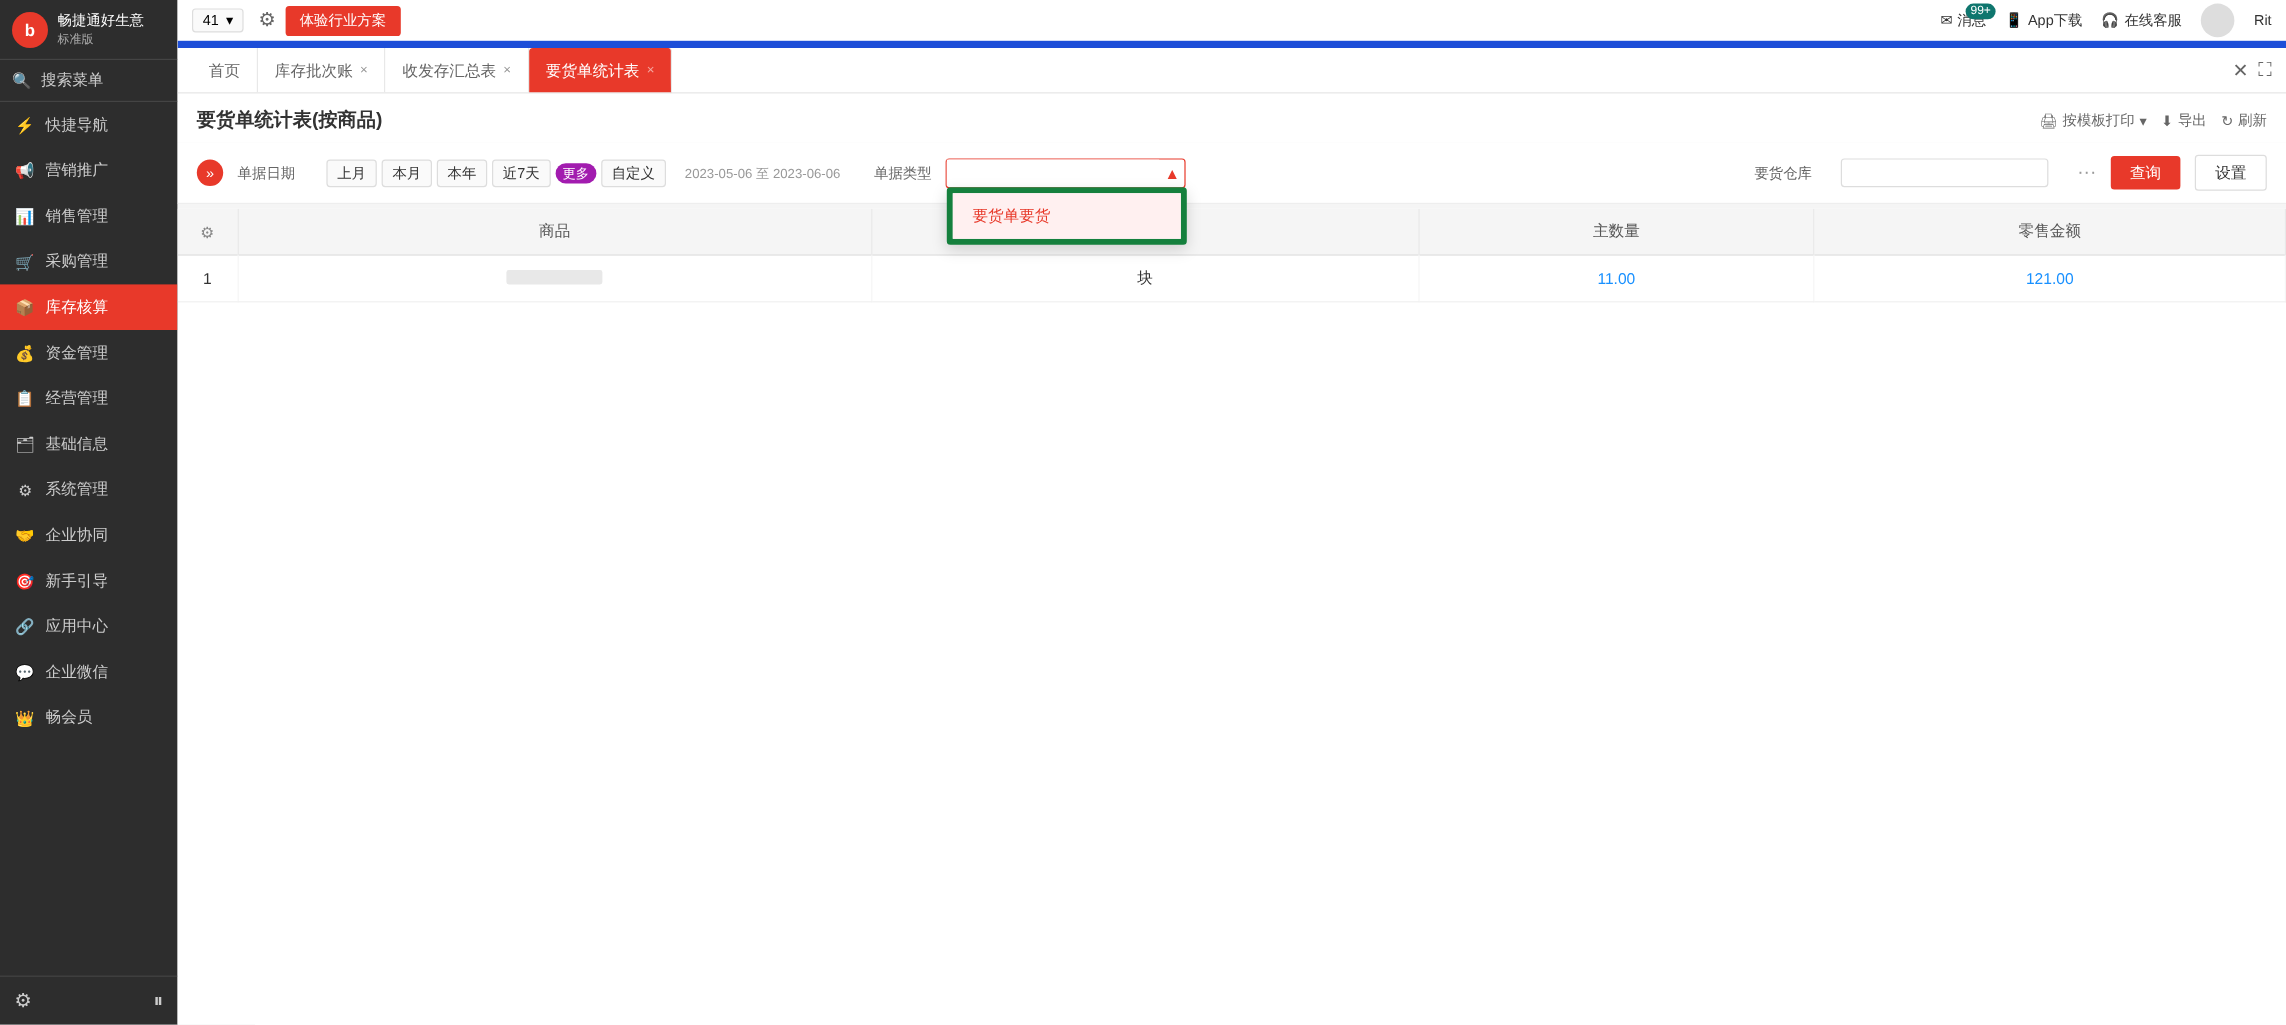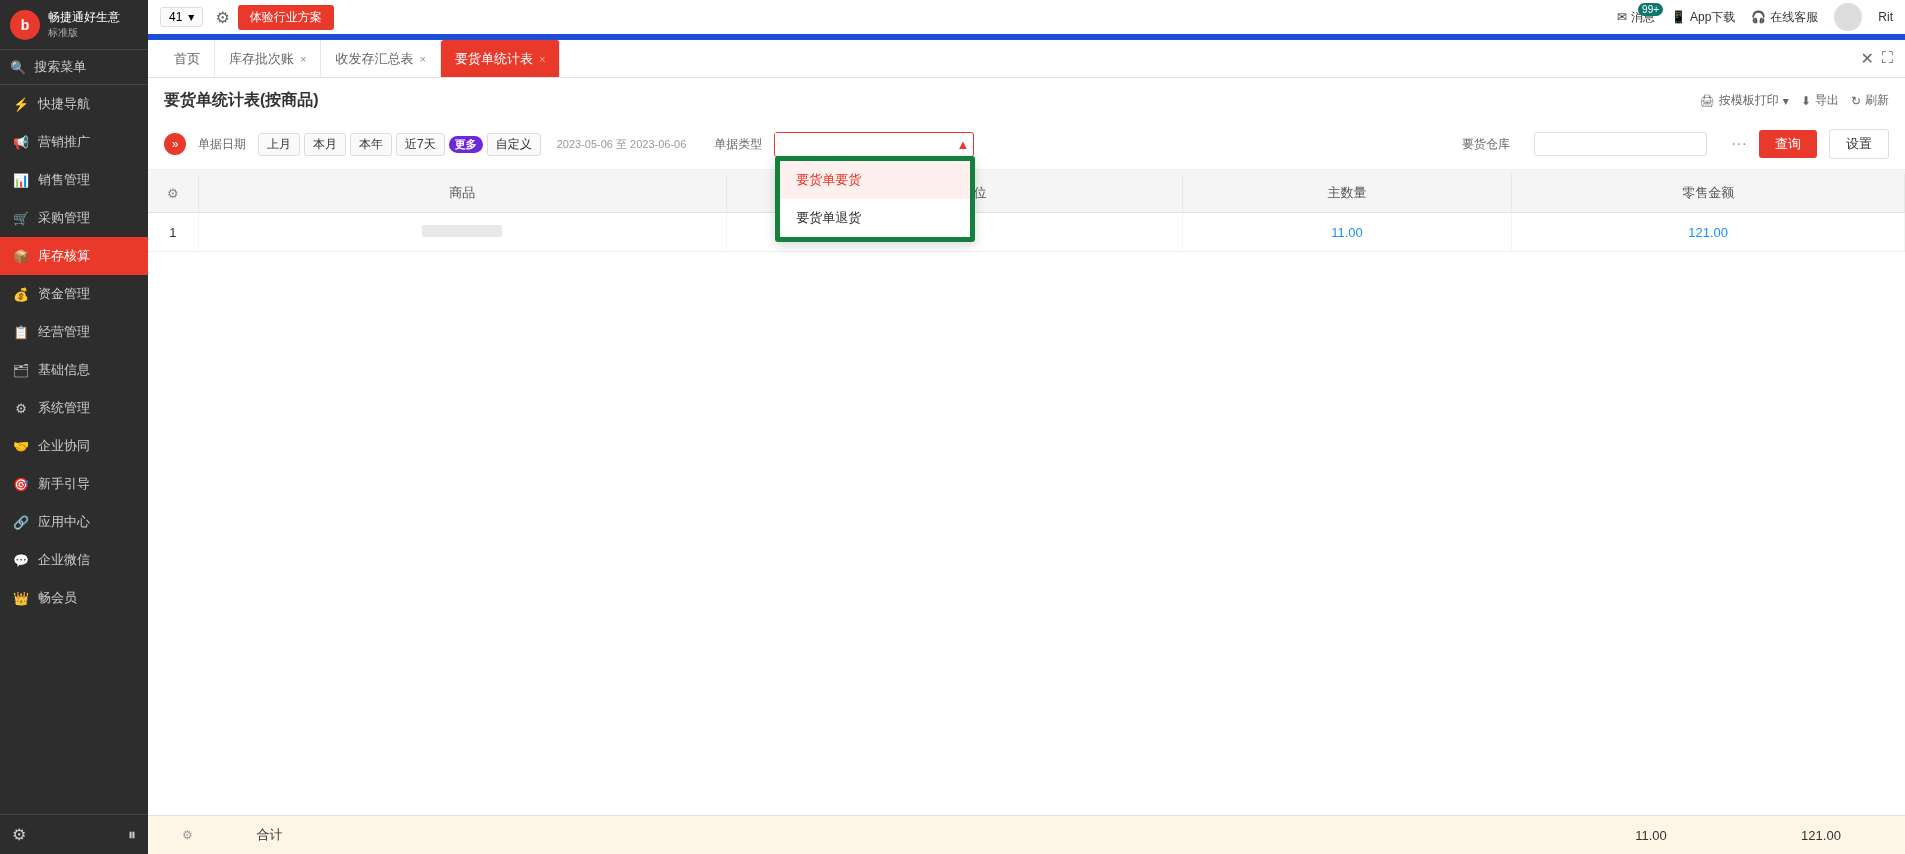--- a/index.html
+++ b/index.html
@@ -144,21 +144,21 @@
       flex-shrink: 0;
       flex-wrap: wrap;
       position: relative;
     }
     .filter-expand-btn {
       width: 22px; height: 22px; background: #e8392a; color: white;
       border-radius: 50%; display: flex; align-items: center; justify-content: center;
       cursor: pointer; font-size: 12px; flex-shrink: 0;
     }
     .filter-label { color: #666; font-size: 12px; white-space: nowrap; }
-    .filter-date-group { display: flex; align-items: center; gap: 4px; }
+    .filter-date-group { display: flex; align-items: center; gap: 4px; margin-left: 14px; }
     .filter-date-btn {
       padding: 2px 8px; border: 1px solid #ddd; border-radius: 3px;
       cursor: pointer; font-size: 12px; color: #333; background: #fafafa;
     }
     .filter-date-range { font-size: 11px; color: #999; margin-left: 4px; }
     .filter-input-wrapper {
       display: flex; align-items: center;
       border: 1px solid #e8392a; border-radius: 3px;
       background: white; min-width: 200px; position: relative;
     }
@@ -418,36 +418,33 @@
     <div class="filter-expand-btn">
       <span>»</span>
     </div>
 
     <span class="filter-label">单据日期</span>
     <div class="filter-date-group">
       <button class="filter-date-btn">上月</button>
       <button class="filter-date-btn">本月</button>
       <button class="filter-date-btn">本年</button>
       <button class="filter-date-btn">近7天</button>
-      <span style="background:#6d28d9;color:white;border-radius:10px;padding:1px 6px;font-size:11px;cursor:pointer;font-weight:bold;">更多</span>
+      <span style="background:#a21caf;color:white;border-radius:10px;padding:1px 6px;font-size:11px;cursor:pointer;">更多</span>
       <button class="filter-date-btn">自定义</button>
     </div>
     <span class="filter-date-range">2023-05-06 至 2023-06-06</span>
 
     <span class="filter-label" style="margin-left:16px;">单据类型</span>
     <div class="filter-input-wrapper" style="position:relative;">
       <input class="filter-input" value="" style="">
       <span class="filter-input-arrow">▲</span>
 
       <div class="dropdown-overlay" style="top:100%;left:0;min-width:200px;">
         <div class="dropdown-item selected">
           <span>要货单要货</span>
-        </div>
-        <div class="dropdown-item">
-          <span>要货单退货</span>
         </div>
       </div>
     </div>
 
     <div class="filter-warehouse-section">
       <span class="filter-label">要货仓库</span>
       <input class="filter-warehouse-input" value="" style="">
       <span class="filter-more-btn">···</span>
     </div>
 
@@ -479,27 +476,14 @@
             <span class="cell-link">11.00</span>
           </td>
           <td>
             <span class="cell-link">121.00</span>
           </td>
         </tr>
       </tbody>
     </table>
   </div>
 
-  <div class="table-footer">
-    <div class="footer-label">
-      <span style="margin-right:60px;color:#999;font-size:12px;">⚙</span>
-      <span>合计</span>
-    </div>
-    <div style="flex:1;"></div>
-    <div class="footer-qty" style="margin-right:20px;">
-      <span>11.00</span>
-    </div>
-    <div class="footer-amount">
-      <span>121.00</span>
-    </div>
-  </div>
 
 </div>
 
 </body></html>

